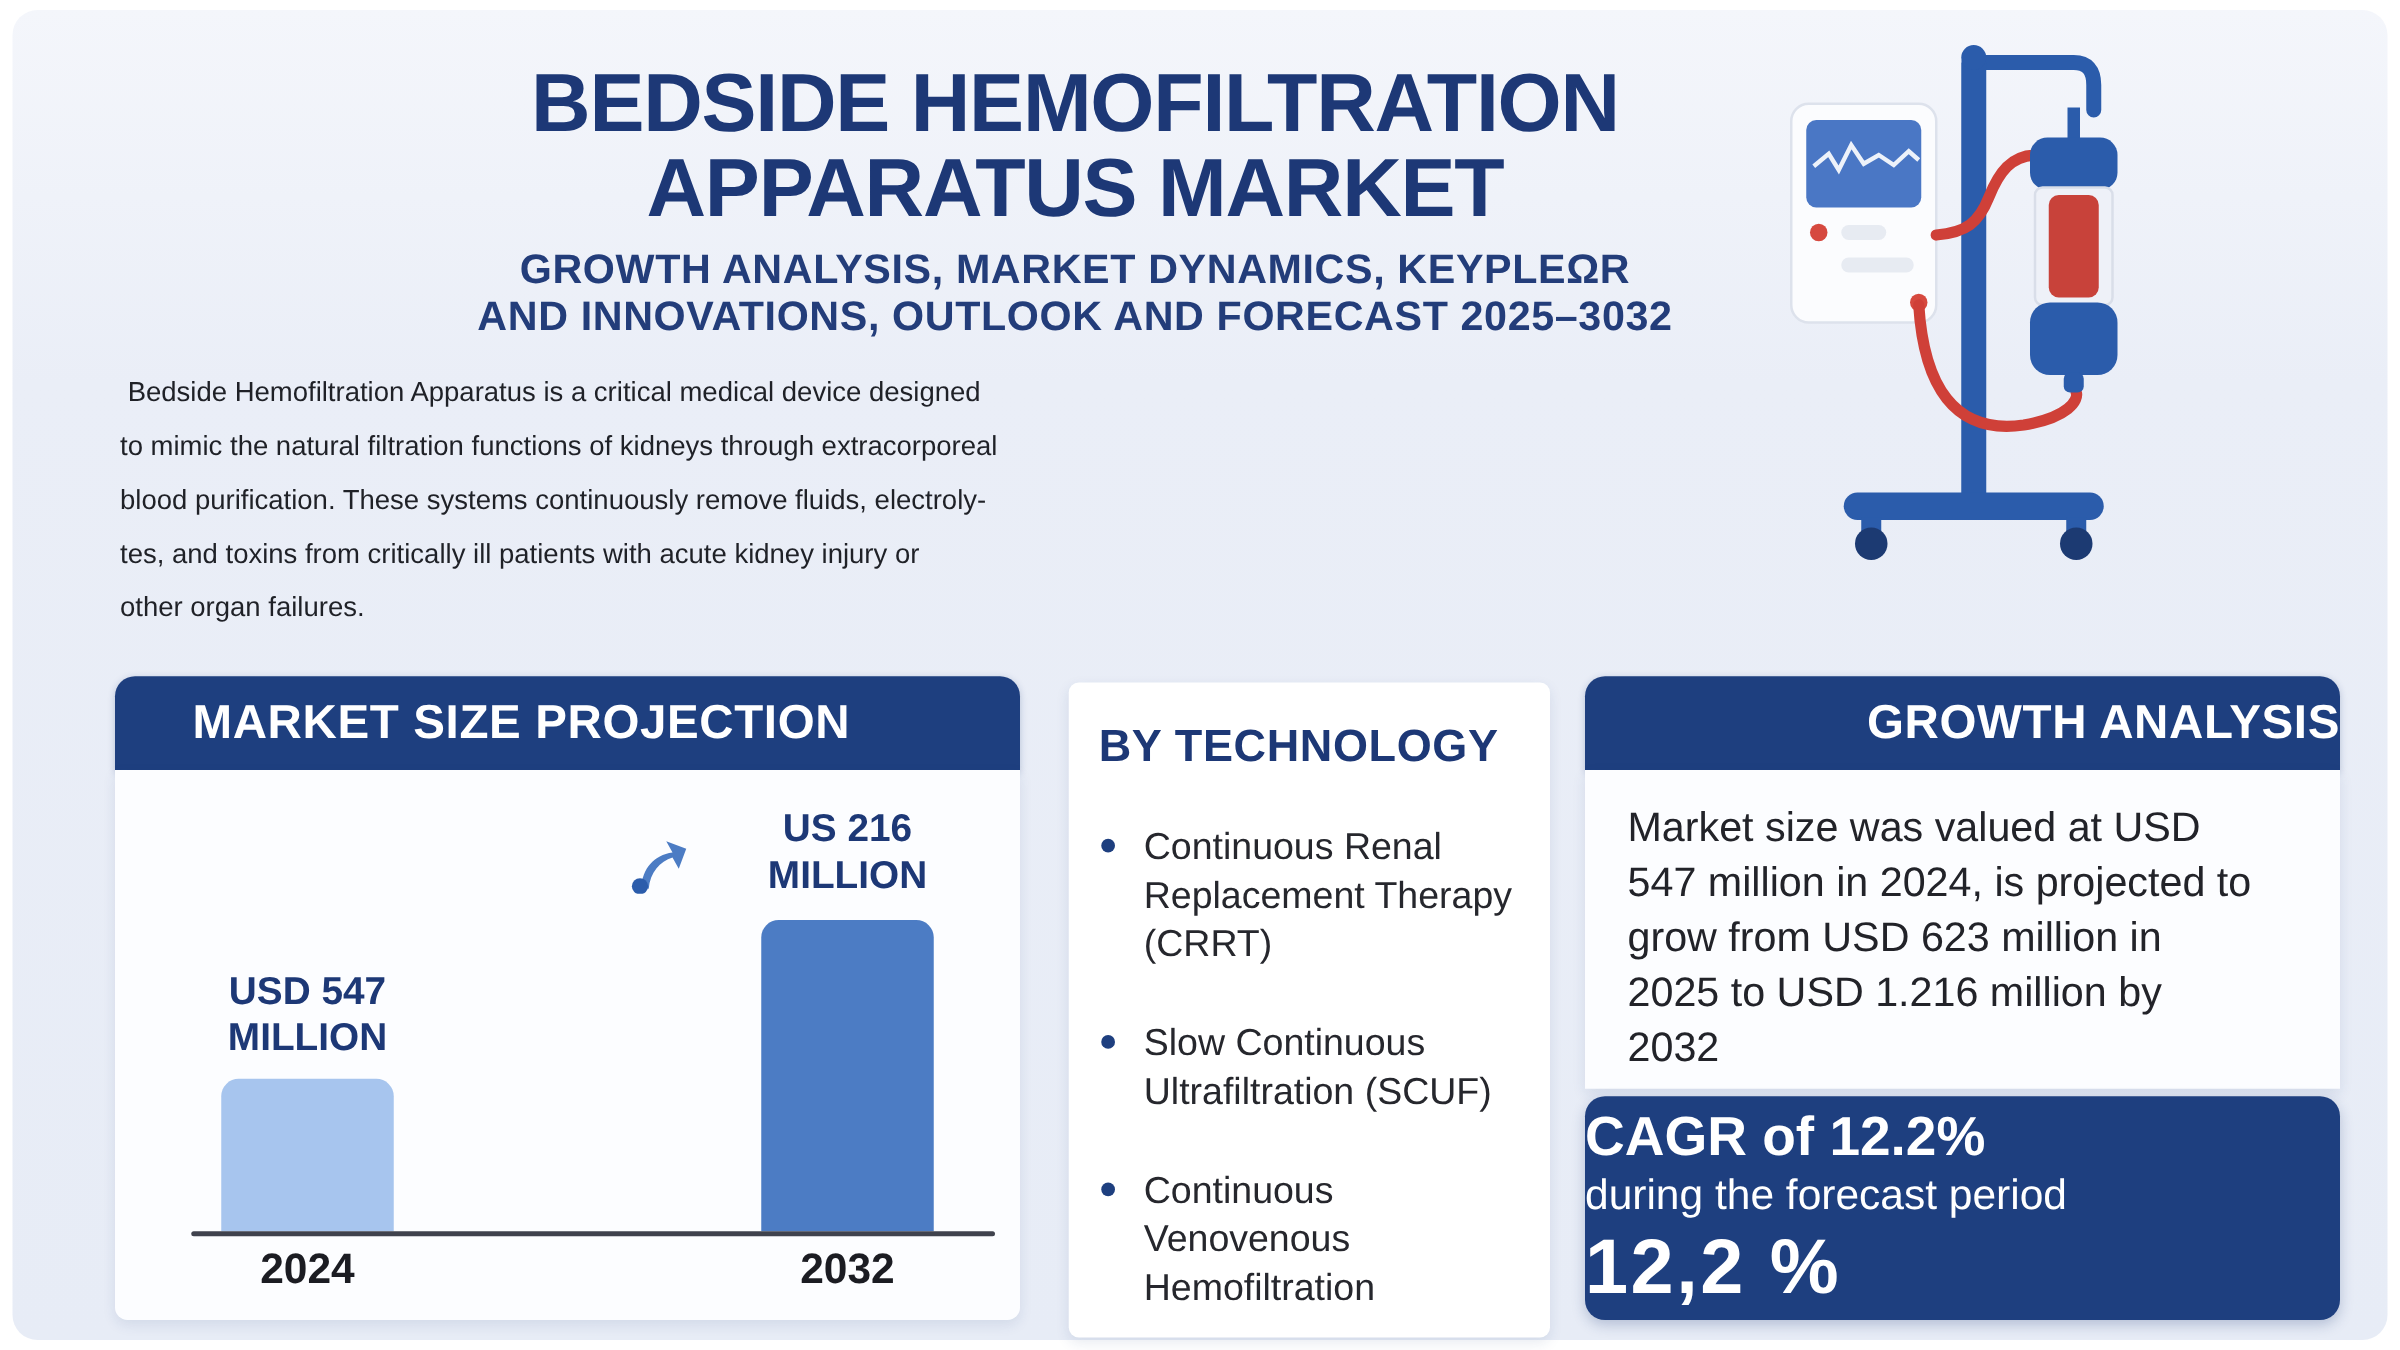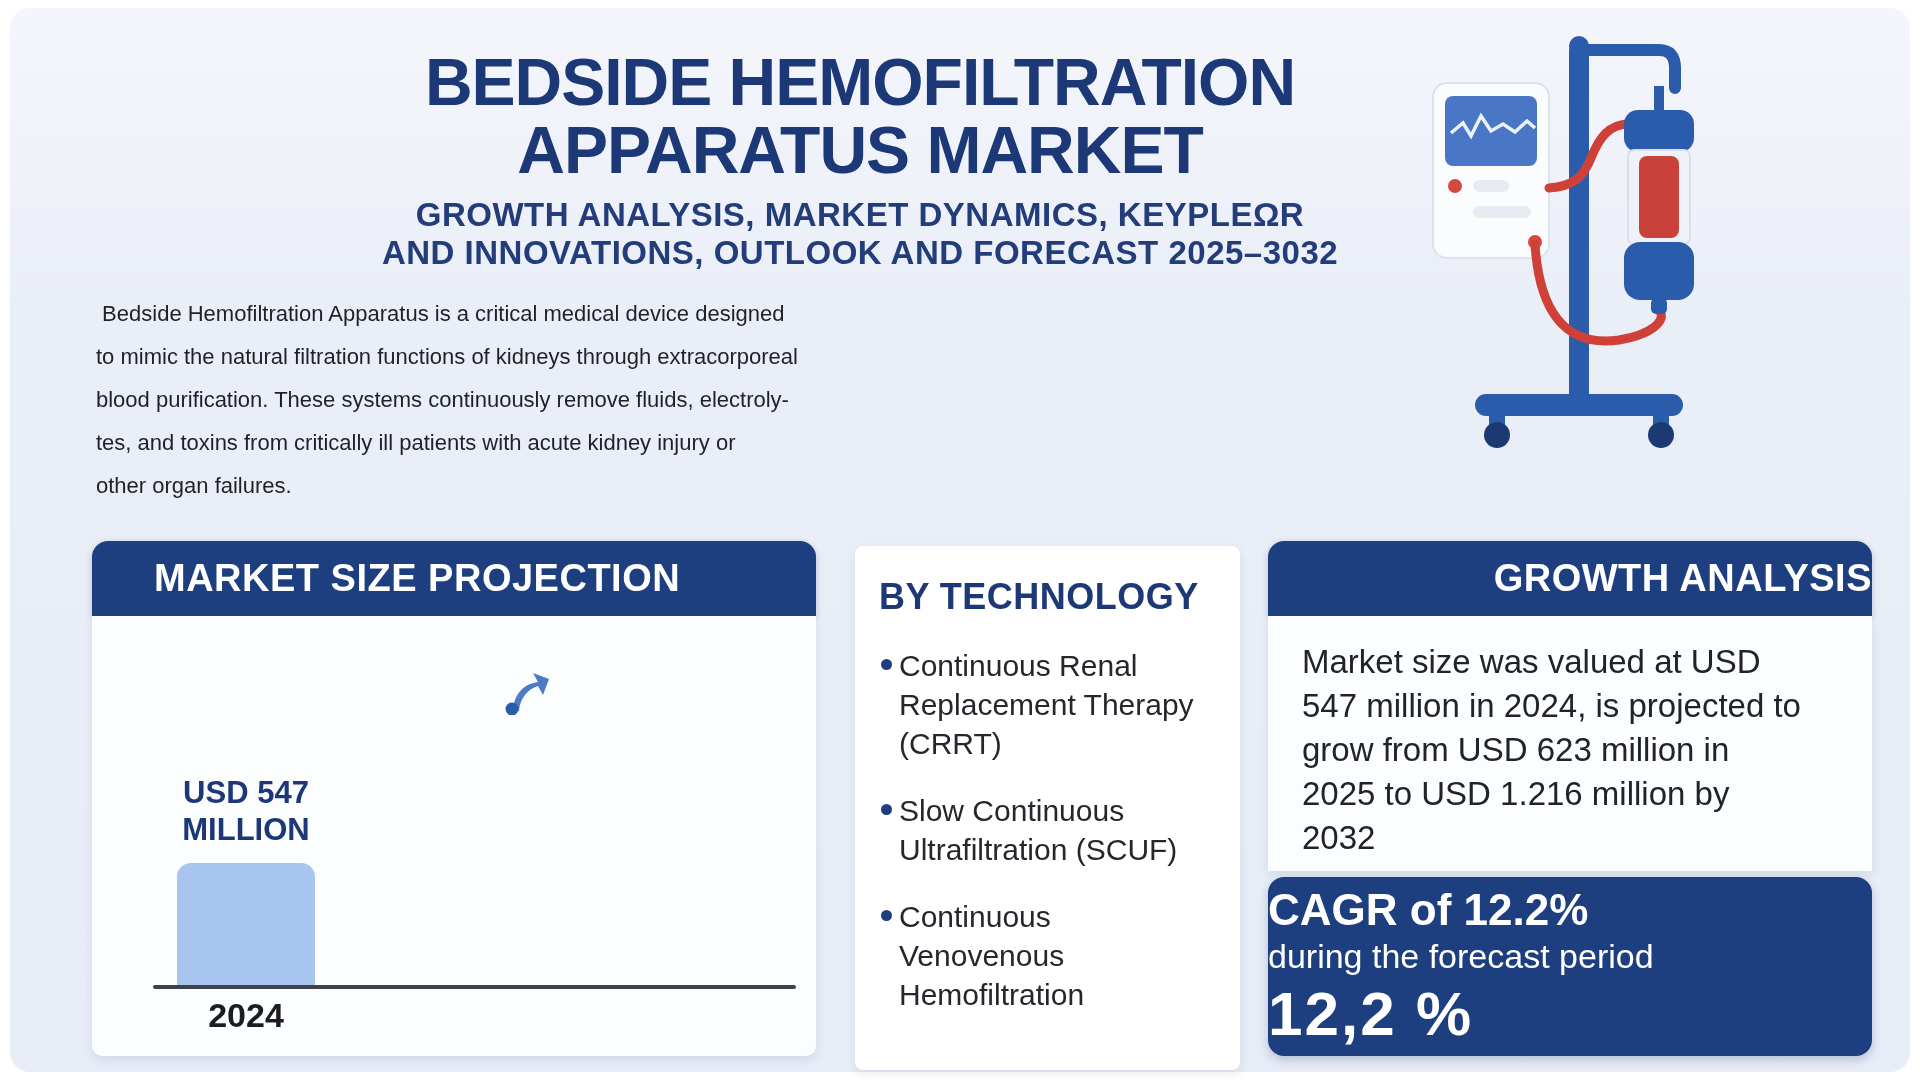--- a/index.html
+++ b/index.html
@@ -38,21 +38,21 @@
   .bar-label { position:absolute; width:220px; text-align:center; color:#1d3876;
                font-weight:700; font-size:31px; line-height:37px; }
   .bar { position:absolute; left:41px; width:138px; border-radius:14px 14px 0 0; }
   .year { position:absolute; top:455px; width:220px; text-align:center; color:#1b1c22;
           font-weight:700; font-size:34px; }
 
   
   .tech-panel { left:845px; top:538px; width:385px; height:524px; background:#ffffff;
                 border-radius:8px; box-shadow:0 4px 10px rgba(30,60,120,.10); }
   .tech-title { margin:30px 0 0 24px; color:#1d3876; font-weight:700; font-size:36px; letter-spacing:.5px; }
-  .tech-item { display:flex; gap:7px; margin:28px 18px 0 26px; }
+  .tech-item { display:flex; gap:23px; margin:40px 18px 0 26px; }
   .dot { flex:0 0 auto; width:11px; height:11px; border-radius:50%; background:#1e3f7f; margin-top:13px; }
   .tech-text { color:#26272d; font-size:30px; line-height:39px; font-weight:500; }
 
   
   .growth-panel { left:1258px; top:533px; width:604px; height:515px; }
   .growth-panel .panel-head { text-align:right; }
   .growth-body { top:75px; height:255px; padding:24px 28px 0 34px; border-radius:0; }
   .growth-text { width:505px; color:#222329; font-size:33px; line-height:44px; font-weight:500; }
   .cagr-box { left:0; right:0; top:336px; bottom:0; background:#1e3f7f; border-radius:16px;
               display:flex; flex-direction:column; align-items:flex-start; justify-content:center;
@@ -123,20 +123,25 @@
 
     <div class="abs market-panel">
       <div class="panel-head">MARKET SIZE PROJECTION</div>
       <div class="panel-body"></div>
 
       <div class="abs bar-group" style="left:44px;">
         <div class="bar-label" style="top:233px;">USD 547 MILLION</div>
         <div class="bar" style="top:322px; height:122px; background:#a7c5ee;"></div>
         <div class="year">2024</div>
       </div>
+      <div class="abs bar-group" style="left:476px;">
+        <div class="bar-label" style="top:103px;">US 216 MILLION</div>
+        <div class="bar" style="top:195px; height:249px; background:#4c7cc4;"></div>
+        <div class="year">2032</div>
+      </div>
 
       <div class="abs baseline"></div>
 
       <svg class="abs arrow-wrap" viewBox="0 0 50 46">
         <path d="M11 41 C12 26 21 15 36 13 L31 4 L47 10 L41 26 L36 17 C26 20 18 29 17 42 Z" fill="#4c7cc4"></path>
         <circle cx="10" cy="40" r="6.5" fill="#2b5cab"></circle>
       </svg>
     </div>
 
     <div class="abs tech-panel">

